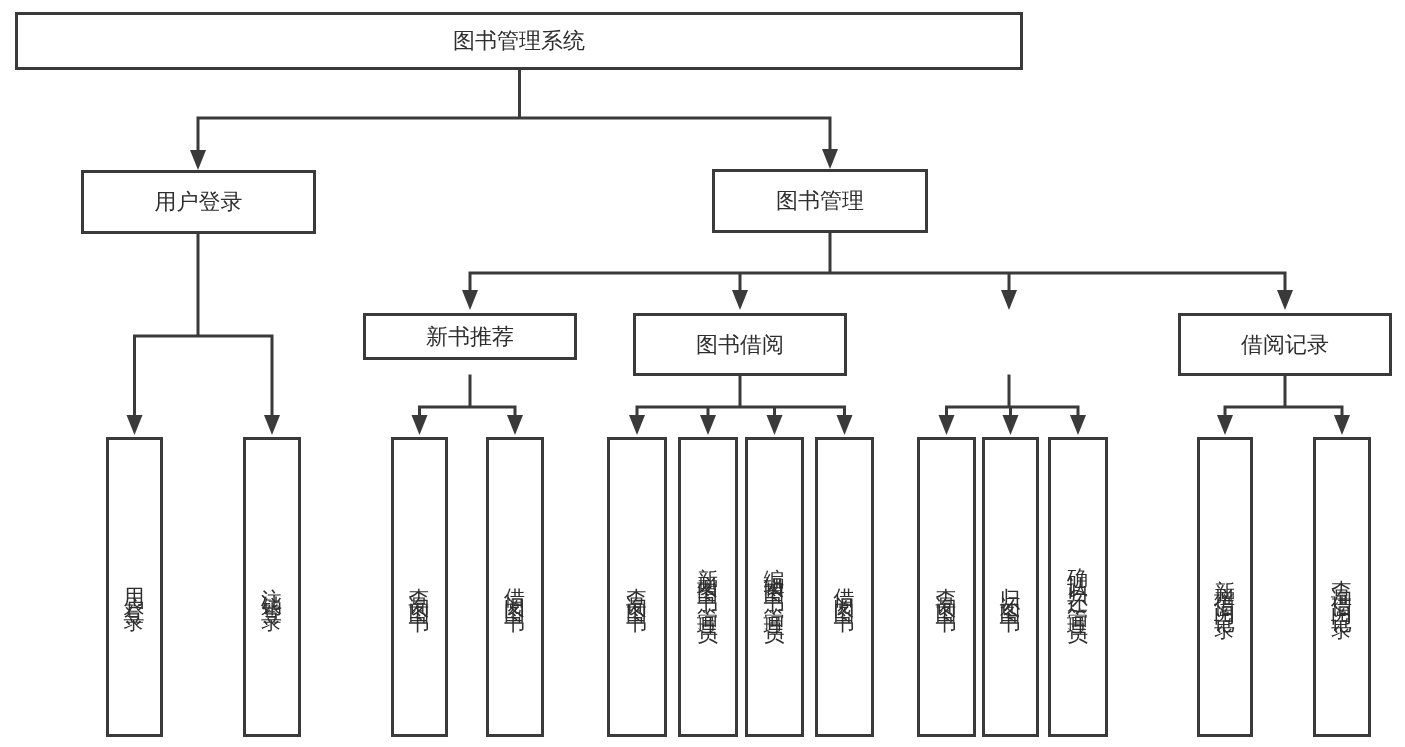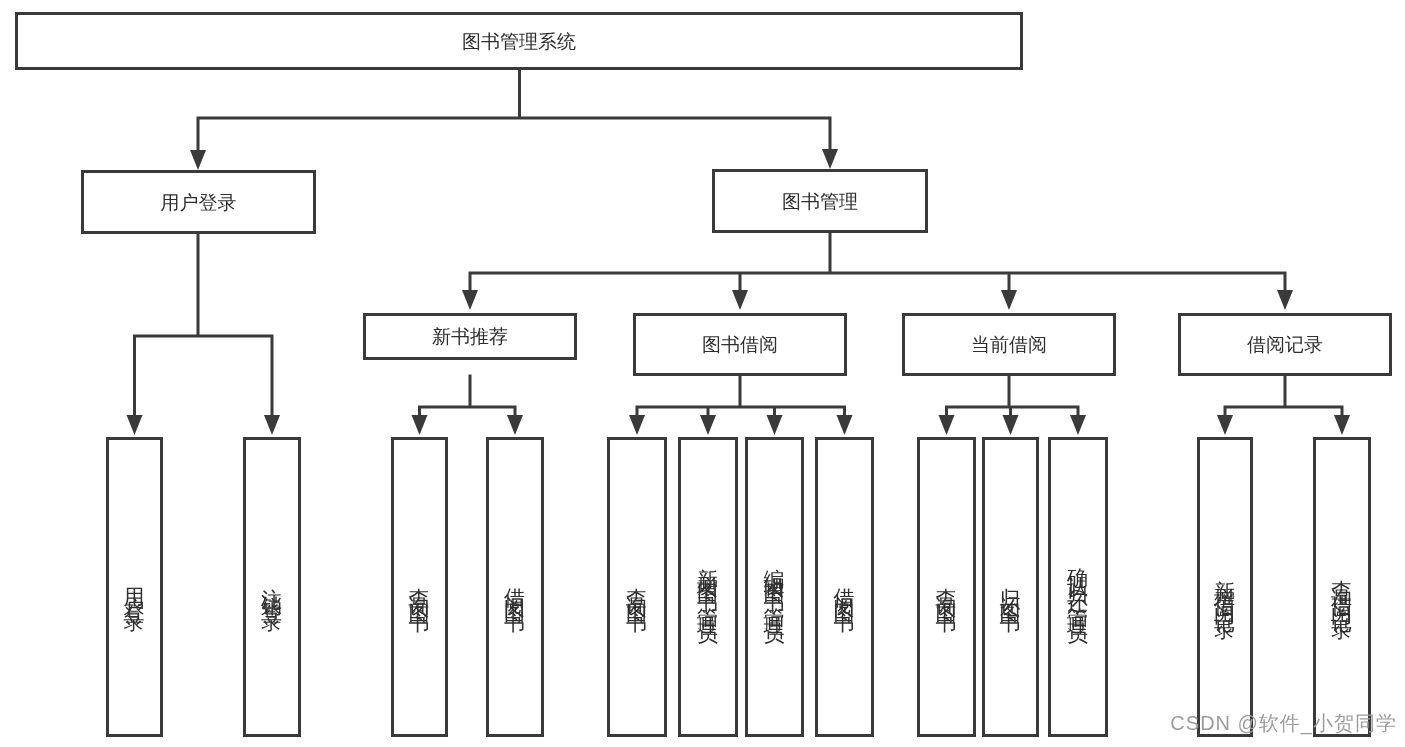--- a/index.html
+++ b/index.html
@@ -20,21 +20,21 @@
     position:absolute;
     box-sizing:border-box;
     border:3px solid var(--line);
     background:#ffffff;
     display:flex;
     align-items:center;
     justify-content:center;
     color:var(--text);
     z-index:2;
   }
-  .hlabel{font-size:19px;line-height:1;}
+  .hlabel{font-size:22px;line-height:1;}
   .leaf .vlabel{
     writing-mode:vertical-rl;
     text-orientation:mixed;
     font-size:21px;
     line-height:1;
     letter-spacing:8px;
     color:var(--text);
   }
   .watermark{
     position:absolute;
@@ -122,23 +122,20 @@
   <div class="box" style="left:712px;top:169px;width:216px;height:64px;">
     <span class="hlabel">图书管理</span>
   </div>
 
   <div class="box" style="left:363px;top:313px;width:214px;height:47px;">
     <span class="hlabel">新书推荐</span>
   </div>
   <div class="box" style="left:633px;top:313px;width:214px;height:63px;">
     <span class="hlabel">图书借阅</span>
   </div>
-  <div class="box" style="left:902px;top:313px;width:214px;height:63px;">
-    <span class="hlabel">当前借阅</span>
-  </div>
   <div class="box" style="left:1178px;top:313px;width:214px;height:63px;">
     <span class="hlabel">借阅记录</span>
   </div>
 
   <div class="box leaf" style="left:106px;top:437px;width:57px;height:300px;">
     <span class="vlabel">用户登录</span>
   </div>
   <div class="box leaf" style="left:243px;top:437px;width:58px;height:300px;">
     <span class="vlabel">注销登录</span>
   </div>
@@ -173,15 +170,14 @@
     <span class="vlabel">确认归还（管理员）</span>
   </div>
 
   <div class="box leaf" style="left:1197px;top:437px;width:56px;height:300px;">
     <span class="vlabel">新增借阅记录</span>
   </div>
   <div class="box leaf" style="left:1313px;top:437px;width:58px;height:300px;">
     <span class="vlabel">查询借阅记录</span>
   </div>
 
-  <div class="watermark">CSDN @软件_小贺同学</div>
 
 </div>
 
 </body></html>

